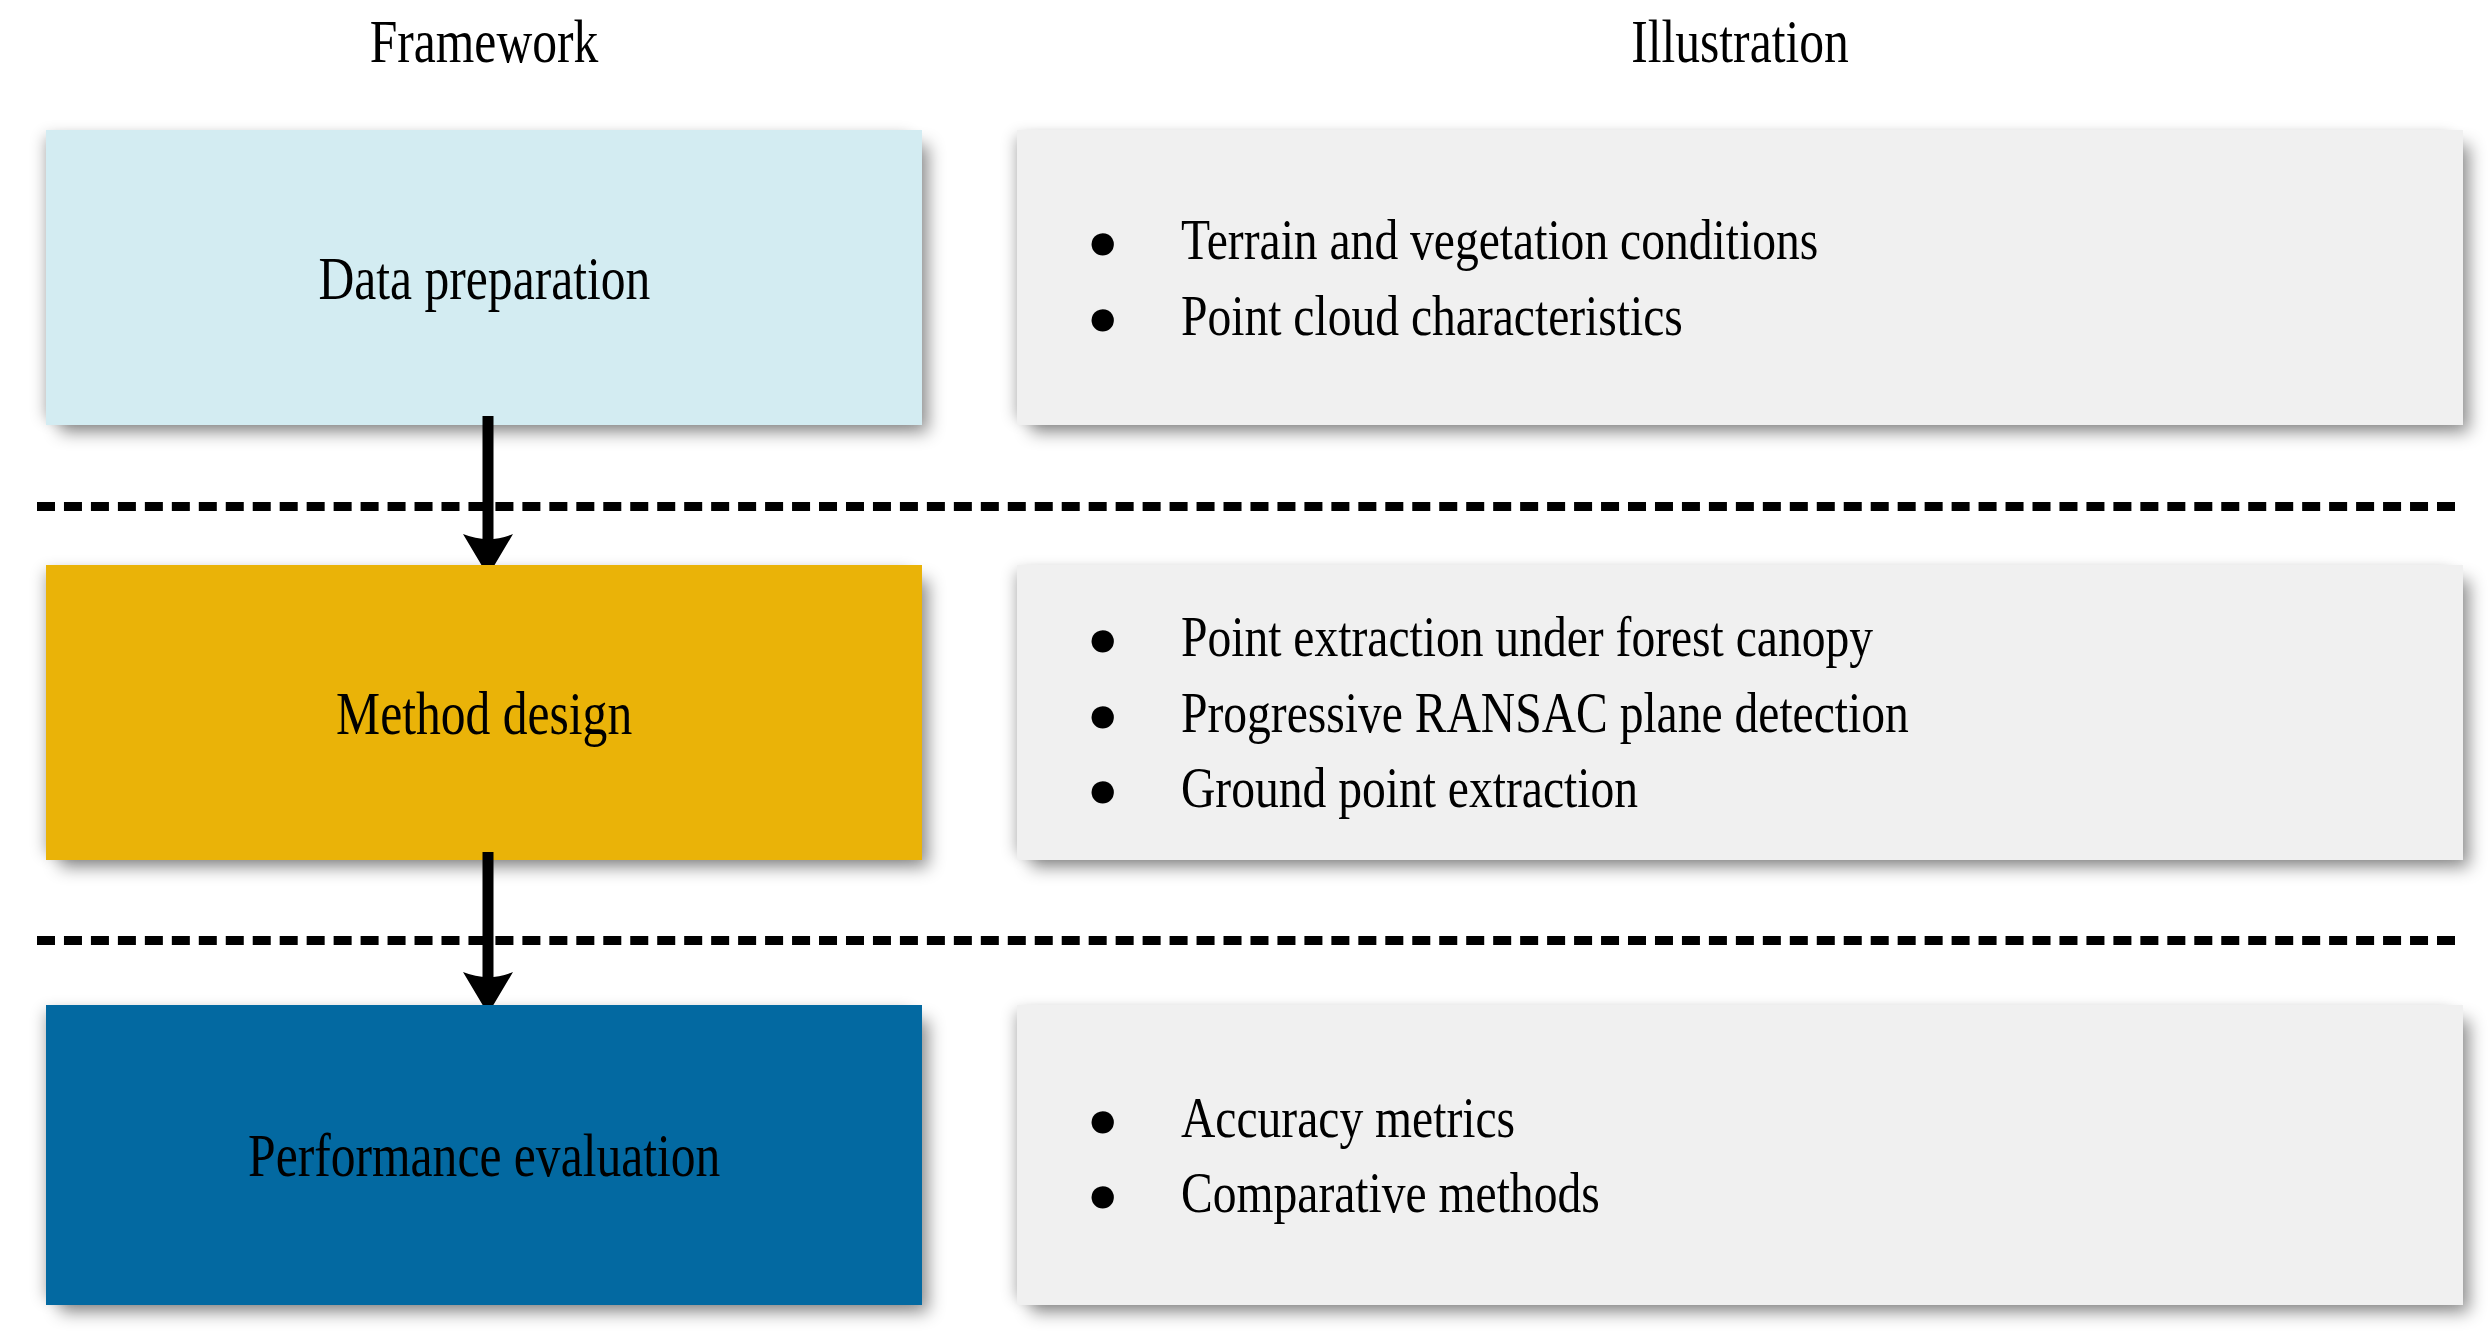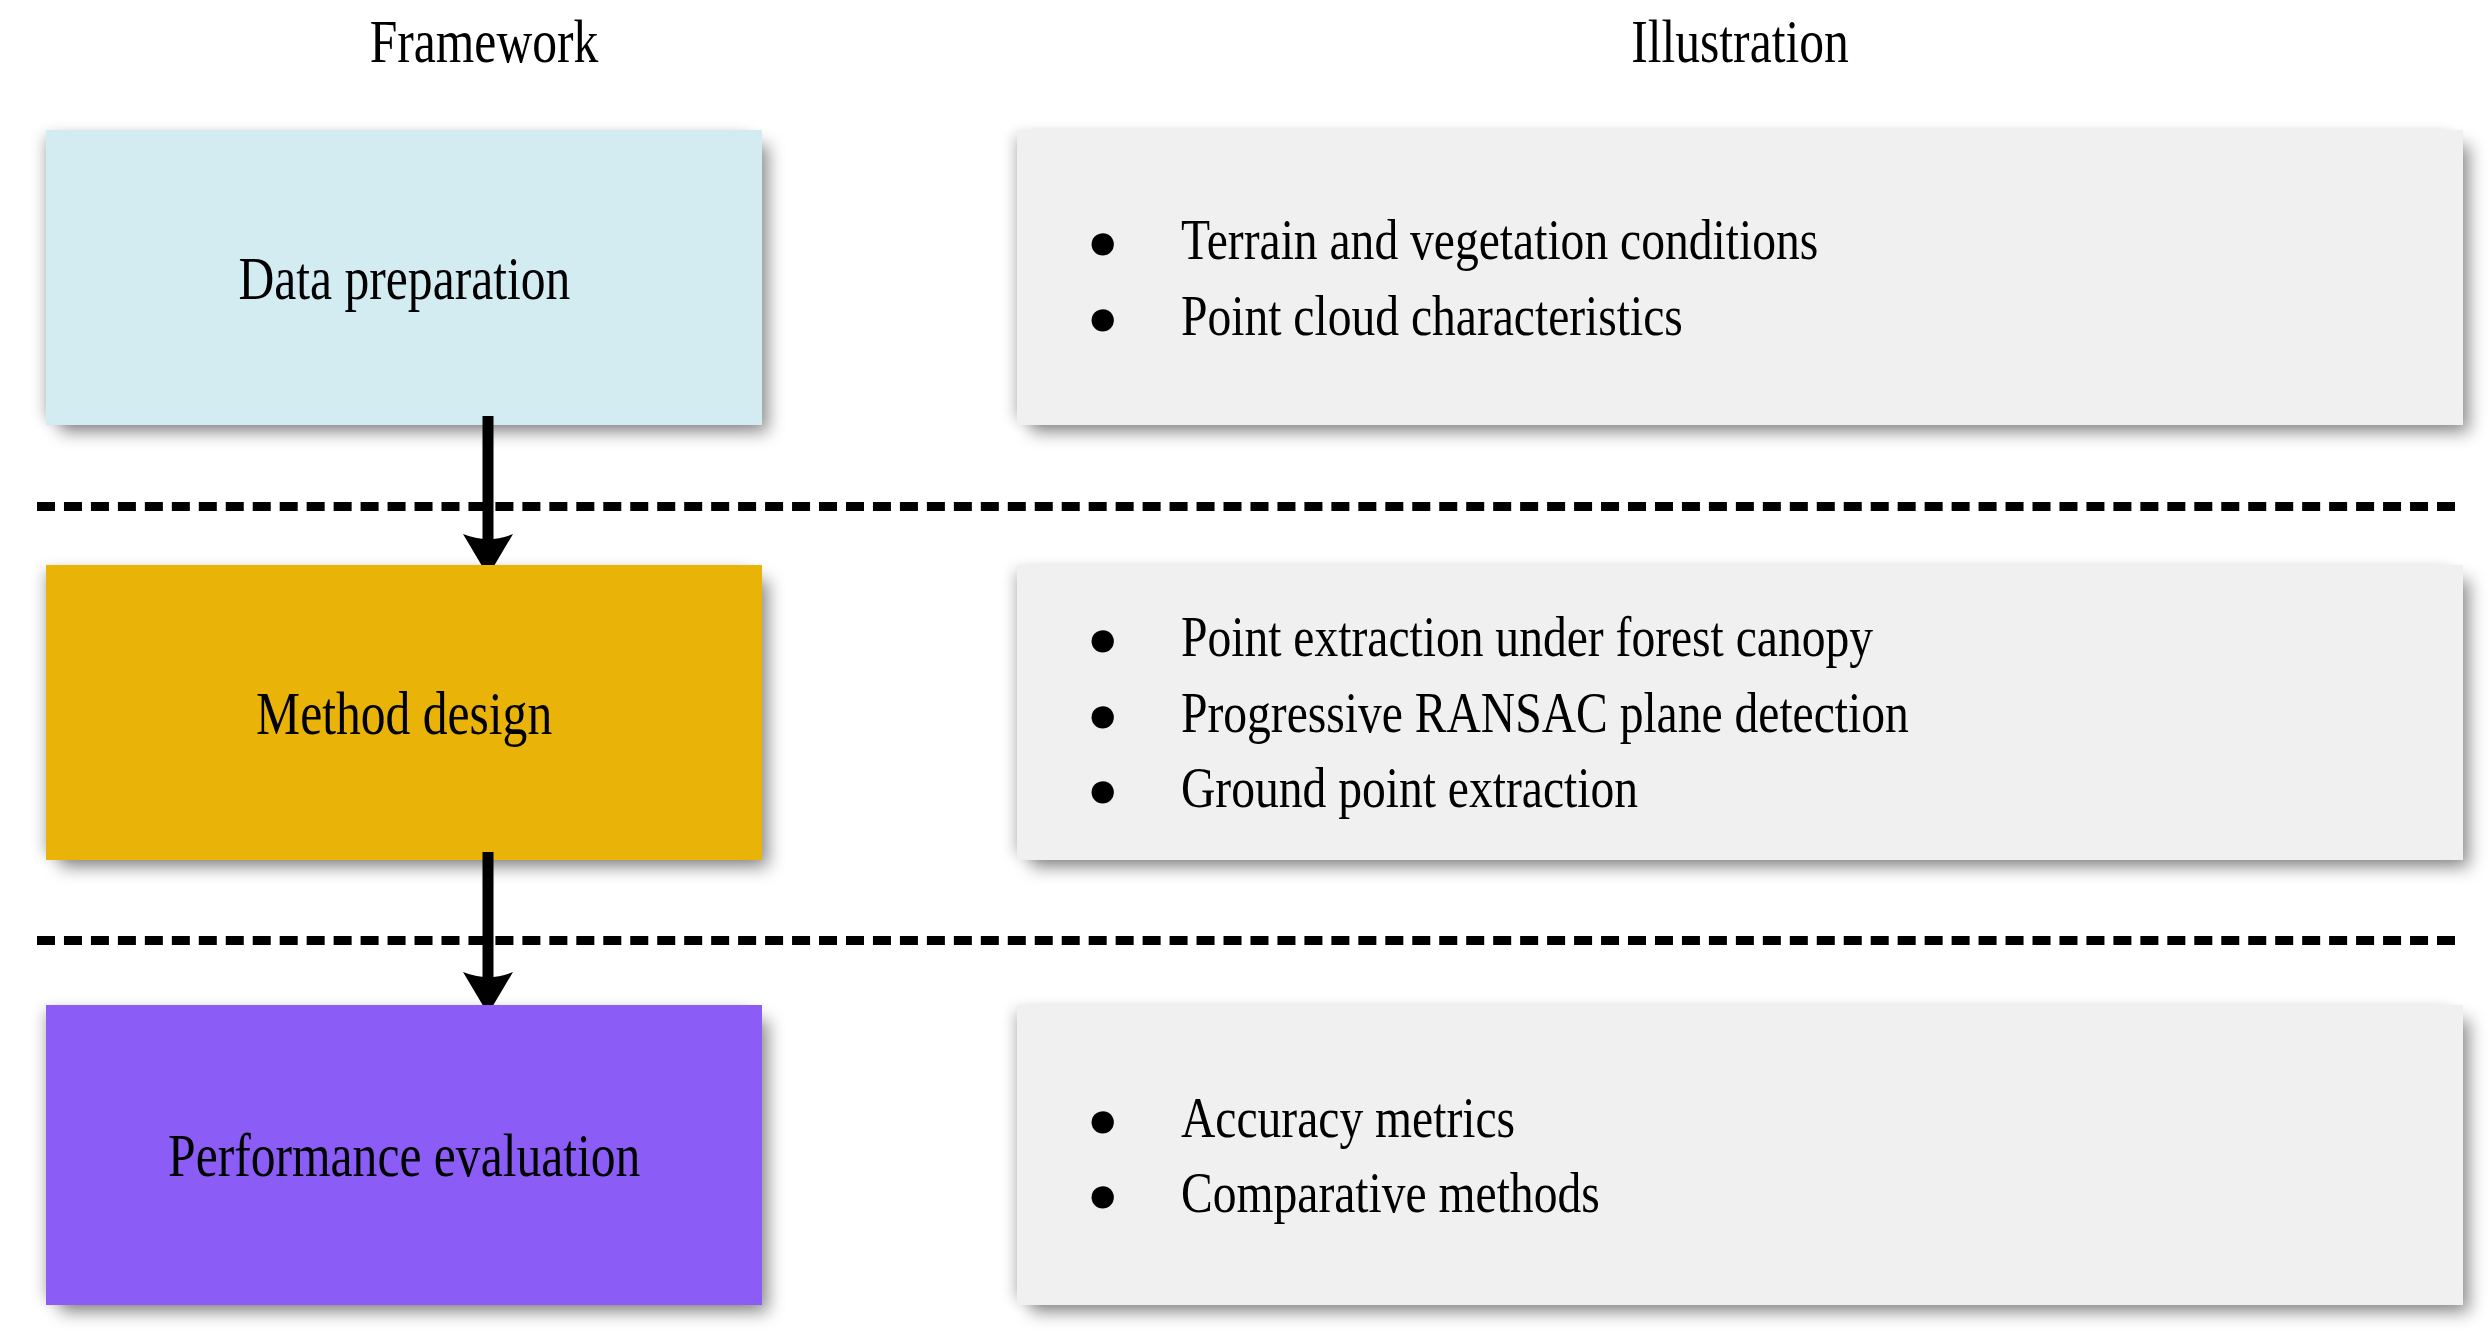--- a/index.html
+++ b/index.html
@@ -41,36 +41,36 @@
   .box {
     position: absolute;
     box-sizing: border-box;
     box-shadow: 10px 11px 16px -4px rgba(0,0,0,0.45),
                 -7px 0px 14px -6px rgba(0,0,0,0.30);
   }
 
   
   .stage-box {
     left: 46px;
-    width: 716px;
+    width: 876px;
     display: flex;
     align-items: center;
     justify-content: center;
   }
   .stage-label {
     font-size: 62px;
     line-height: 1;
     color: #000000;
     white-space: nowrap;
     transform: scaleX(0.80);
   }
 
   #stage-box-1 { top: 130px;  height: 295px;  background: #d3ecf2; }
   #stage-box-2 { top: 565px;  height: 295px;  background: #eab308; }
-  #stage-box-3 { top: 1005px; height: 300px;  background: #8b5cf6; }
+  #stage-box-3 { top: 1005px; height: 300px;  background: #0369a1; }
 
   
   .illus-box {
     left: 1017px;
     width: 1446px;
     background: #f0f0f0;
     display: flex;
     flex-direction: column;
     justify-content: center;
   }

